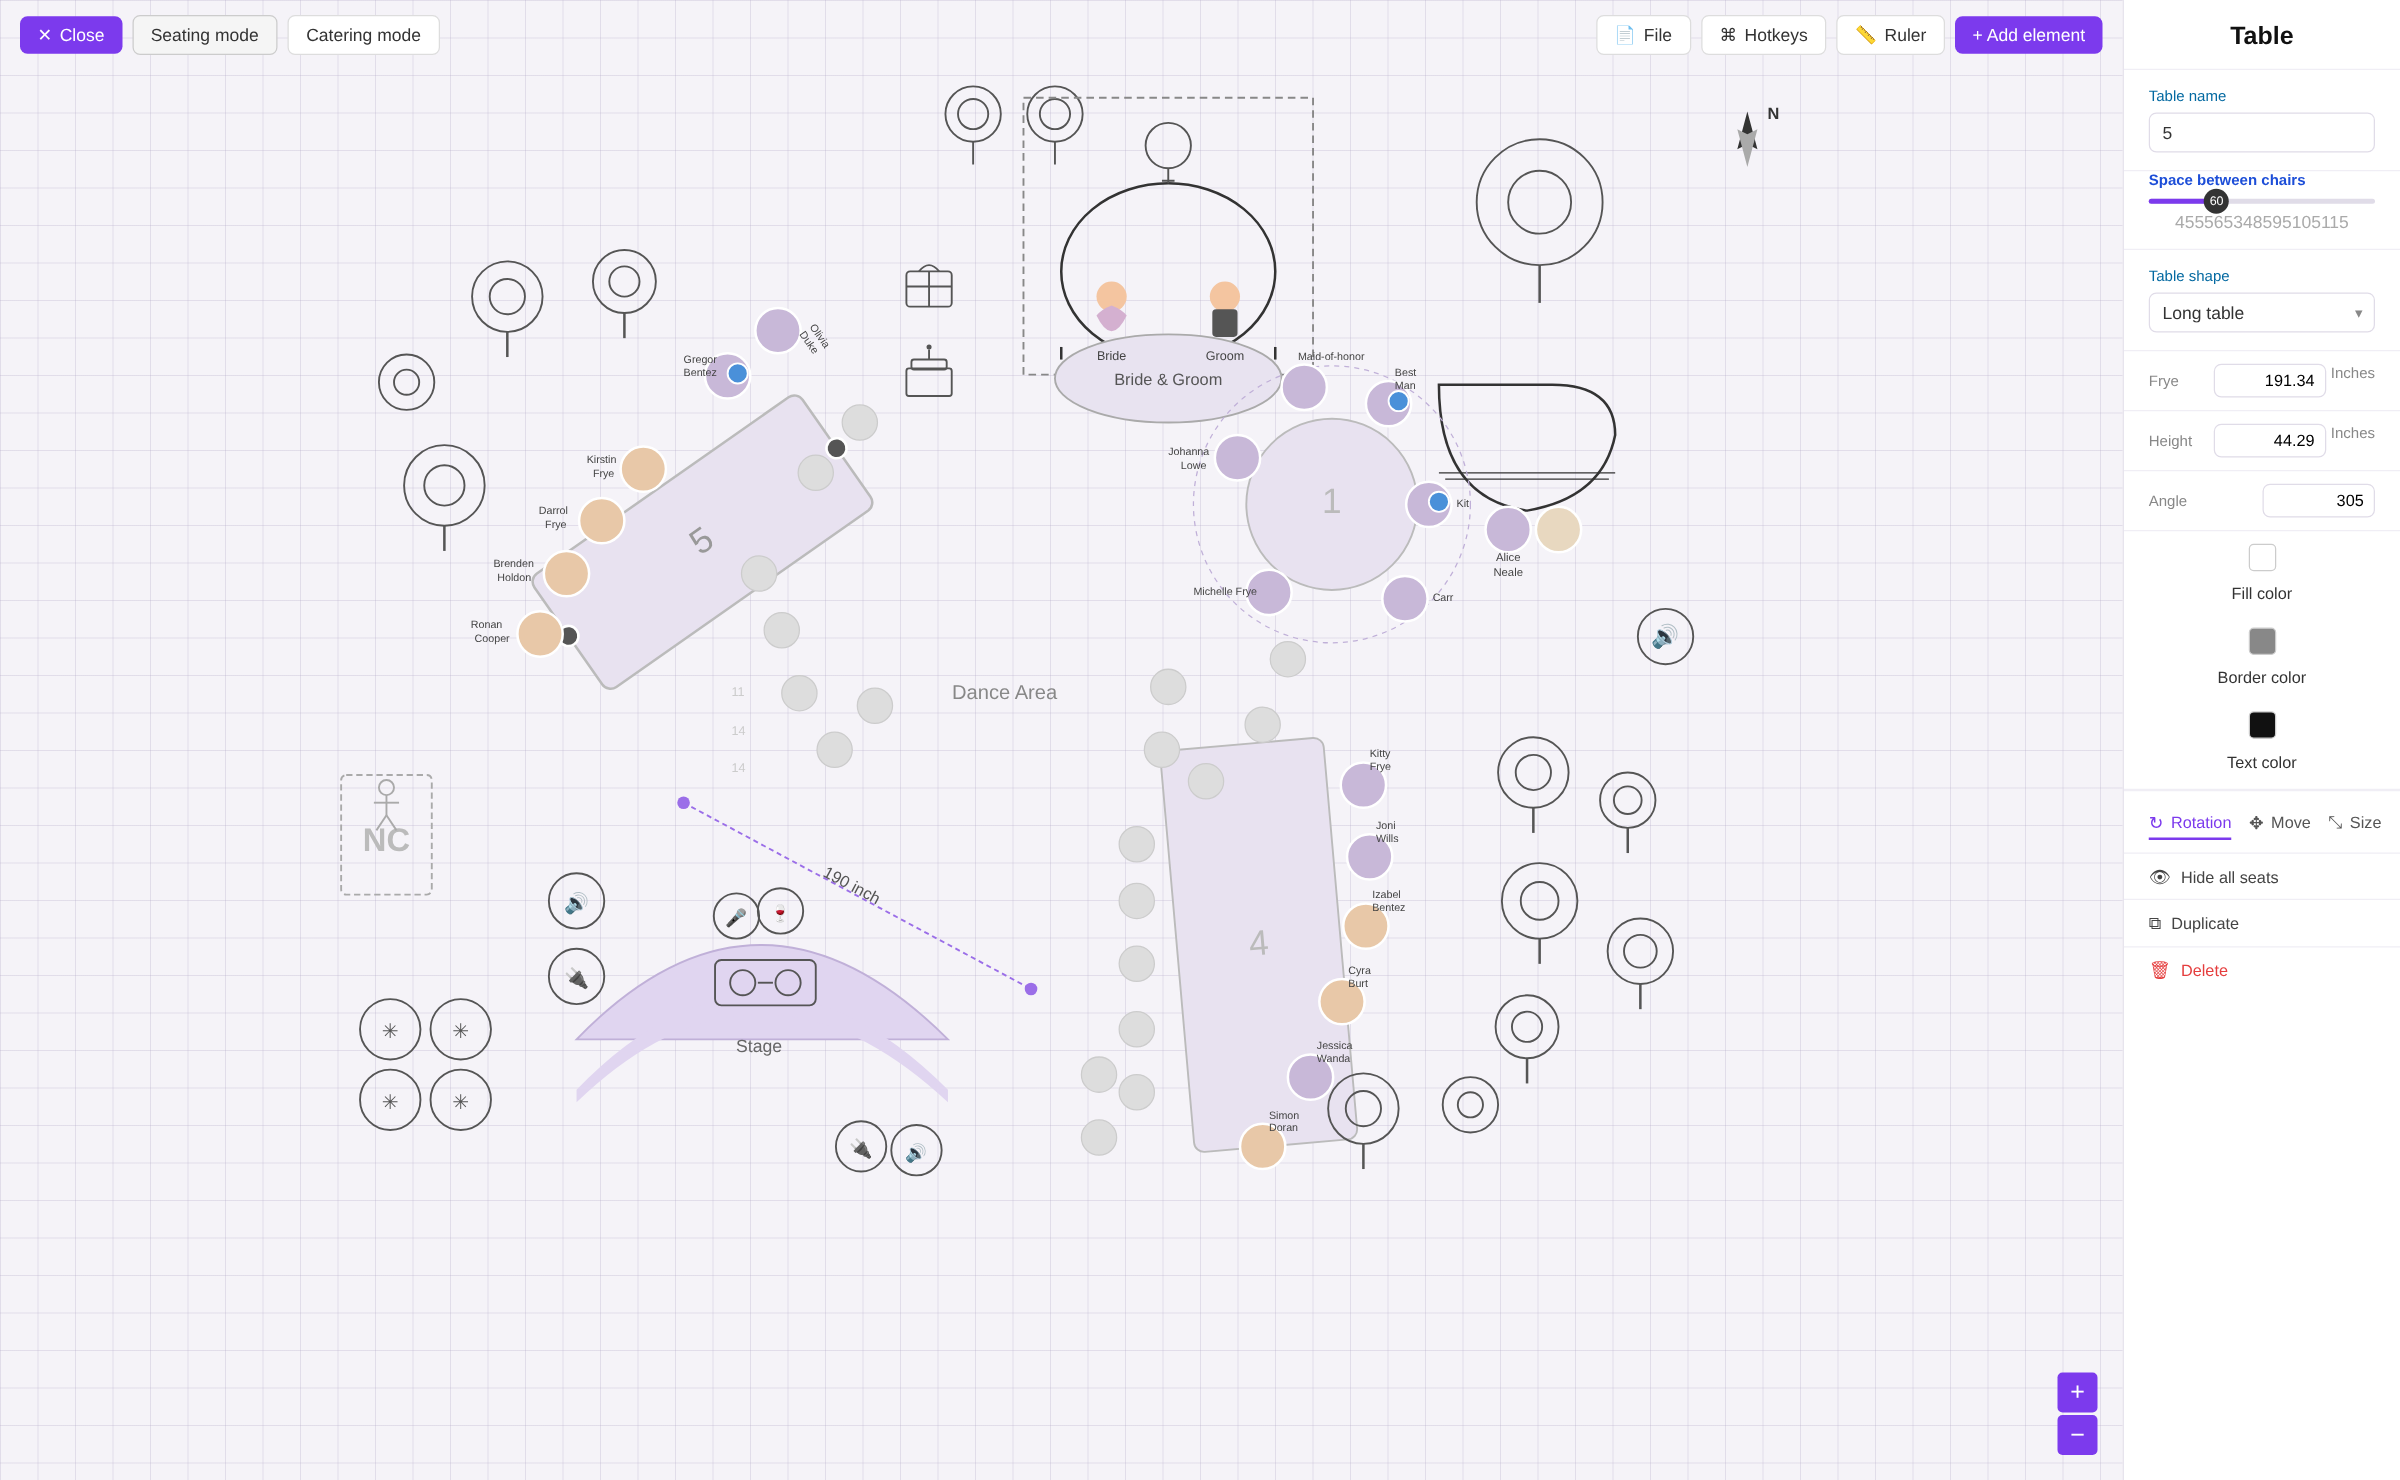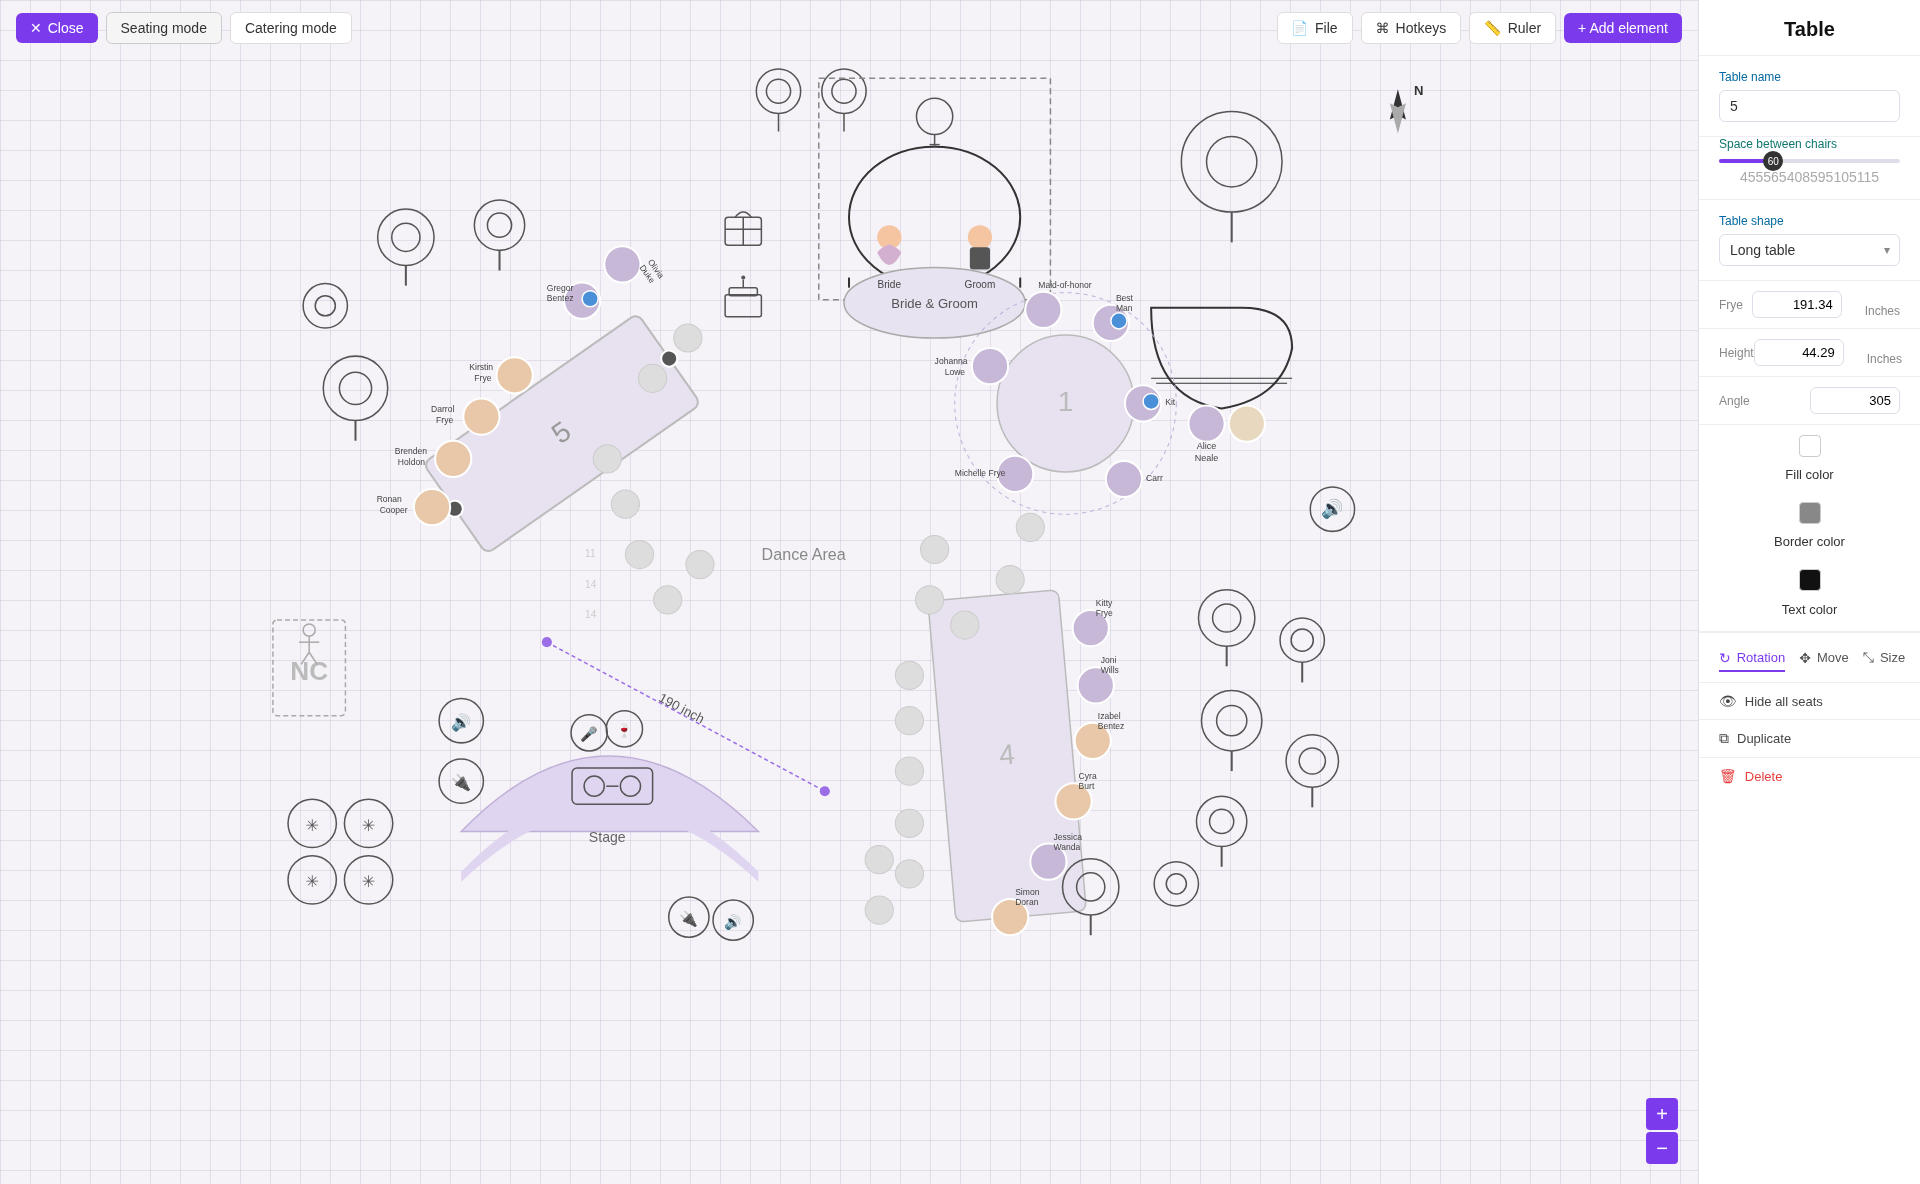--- a/index.html
+++ b/index.html
@@ -129,21 +129,21 @@
       background: white;
       outline: none;
     }
 
     
     .slider-container {
       padding: 0 20px 14px;
       border-bottom: 1px solid #f0eef5;
     }
     .slider-label {
-      font-size: 12px; color: #0f766e; margin-bottom: 8px;
+      font-size: 12px; color: #1d4ed8; margin-bottom: 8px; font-weight: bold;
     }
     .slider-track {
       position: relative;
       height: 4px;
       background: #e0dce8;
       border-radius: 2px;
       margin-bottom: 6px;
     }
     .slider-fill {
       position: absolute;
@@ -197,21 +197,21 @@
       padding: 10px 20px;
       border-bottom: 1px solid #f0eef5;
       display: flex;
       align-items: center;
       justify-content: space-between;
     }
     .dimension-label {
       font-size: 12px; color: #888; font-weight: 500;
     }
     .dimension-right {
-      display: flex; align-items: flex-end; gap: 23px;
+      display: flex; align-items: flex-start; gap: 4px;
     }
     .dimension-input {
       width: 90px;
       border: 1px solid #e0dce8;
       border-radius: 6px;
       padding: 5px 8px;
       font-size: 13px;
       text-align: right;
       outline: none;
     }
@@ -698,21 +698,21 @@
     <div class="slider-track">
       <div class="slider-fill"></div>
       <div class="slider-thumb">
         <span>60</span>
       </div>
     </div>
     <div class="slider-marks">
       <span>45</span>
       <span>55</span>
       <span>65</span>
-      <span>40</span>
+      <span>34</span>
       <span>85</span>
       <span>95</span>
       <span>105</span>
       <span>115</span>
     </div>
   </div>
 
   <div class="panel-section">
     <div class="panel-label">Table shape</div>
     <div class="select-wrapper">

